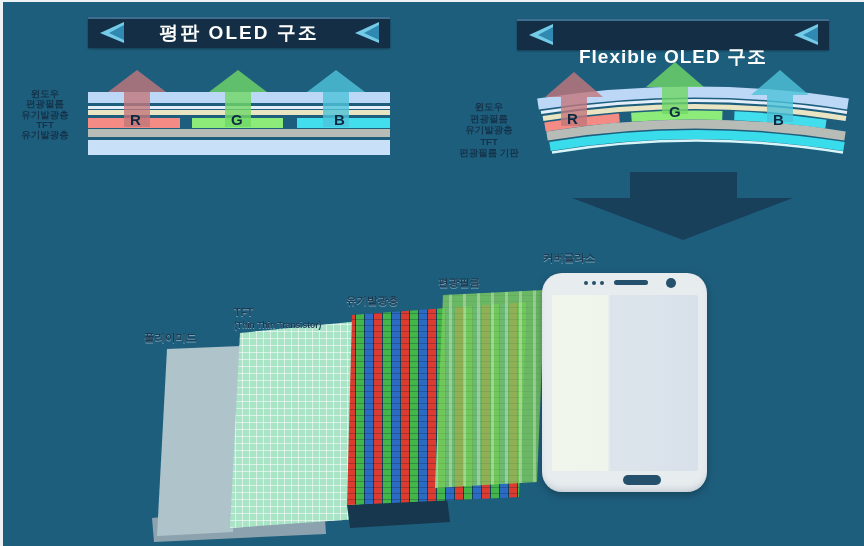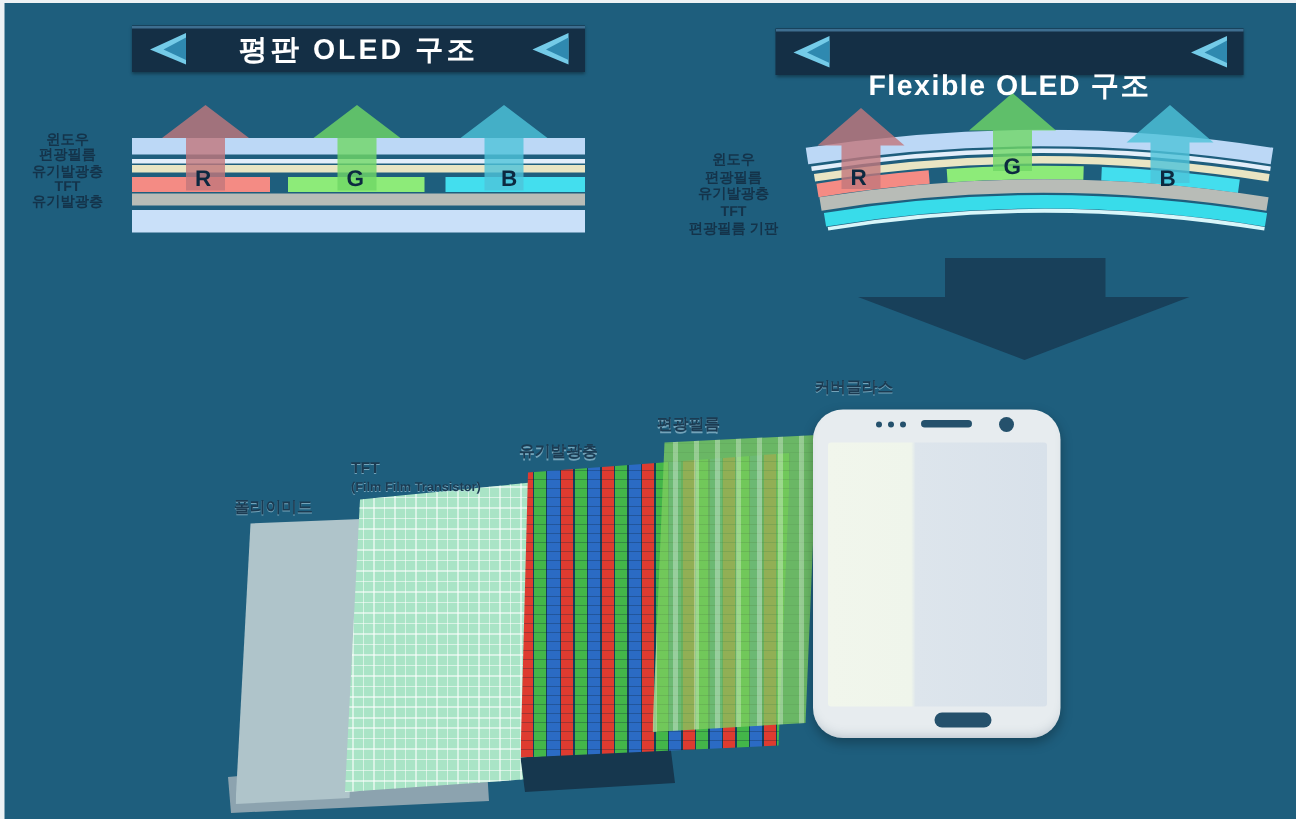--- a/index.html
+++ b/index.html
@@ -183,22 +183,22 @@
   <div class="phone">
     <div class="screen"></div>
     <div class="dot" style="left:42px;"></div>
     <div class="dot" style="left:50px;"></div>
     <div class="dot" style="left:58px;"></div>
     <div class="speaker"></div>
     <div class="cam"></div>
     <div class="home"></div>
   </div>
 
-  <div class="b-lbl" style="left:156px;top:331px;">폴리이미드</div>
+  <div class="b-lbl" style="left:144px;top:331px;">폴리이미드</div>
   <div class="b-lbl" style="left:234px;top:306px;">
     <span>TFT</span><br>
-    <span class="b-sub">(Film Film Transistor)</span>
+    <span class="b-sub">(Thin Thin Transistor)</span>
   </div>
   <div class="b-lbl" style="left:346px;top:294px;">유기발광층</div>
   <div class="b-lbl" style="left:438px;top:276px;">편광필름</div>
   <div class="b-lbl" style="left:543px;top:251px;">커버글라스</div>
 
 </div>
 
 </body></html>

